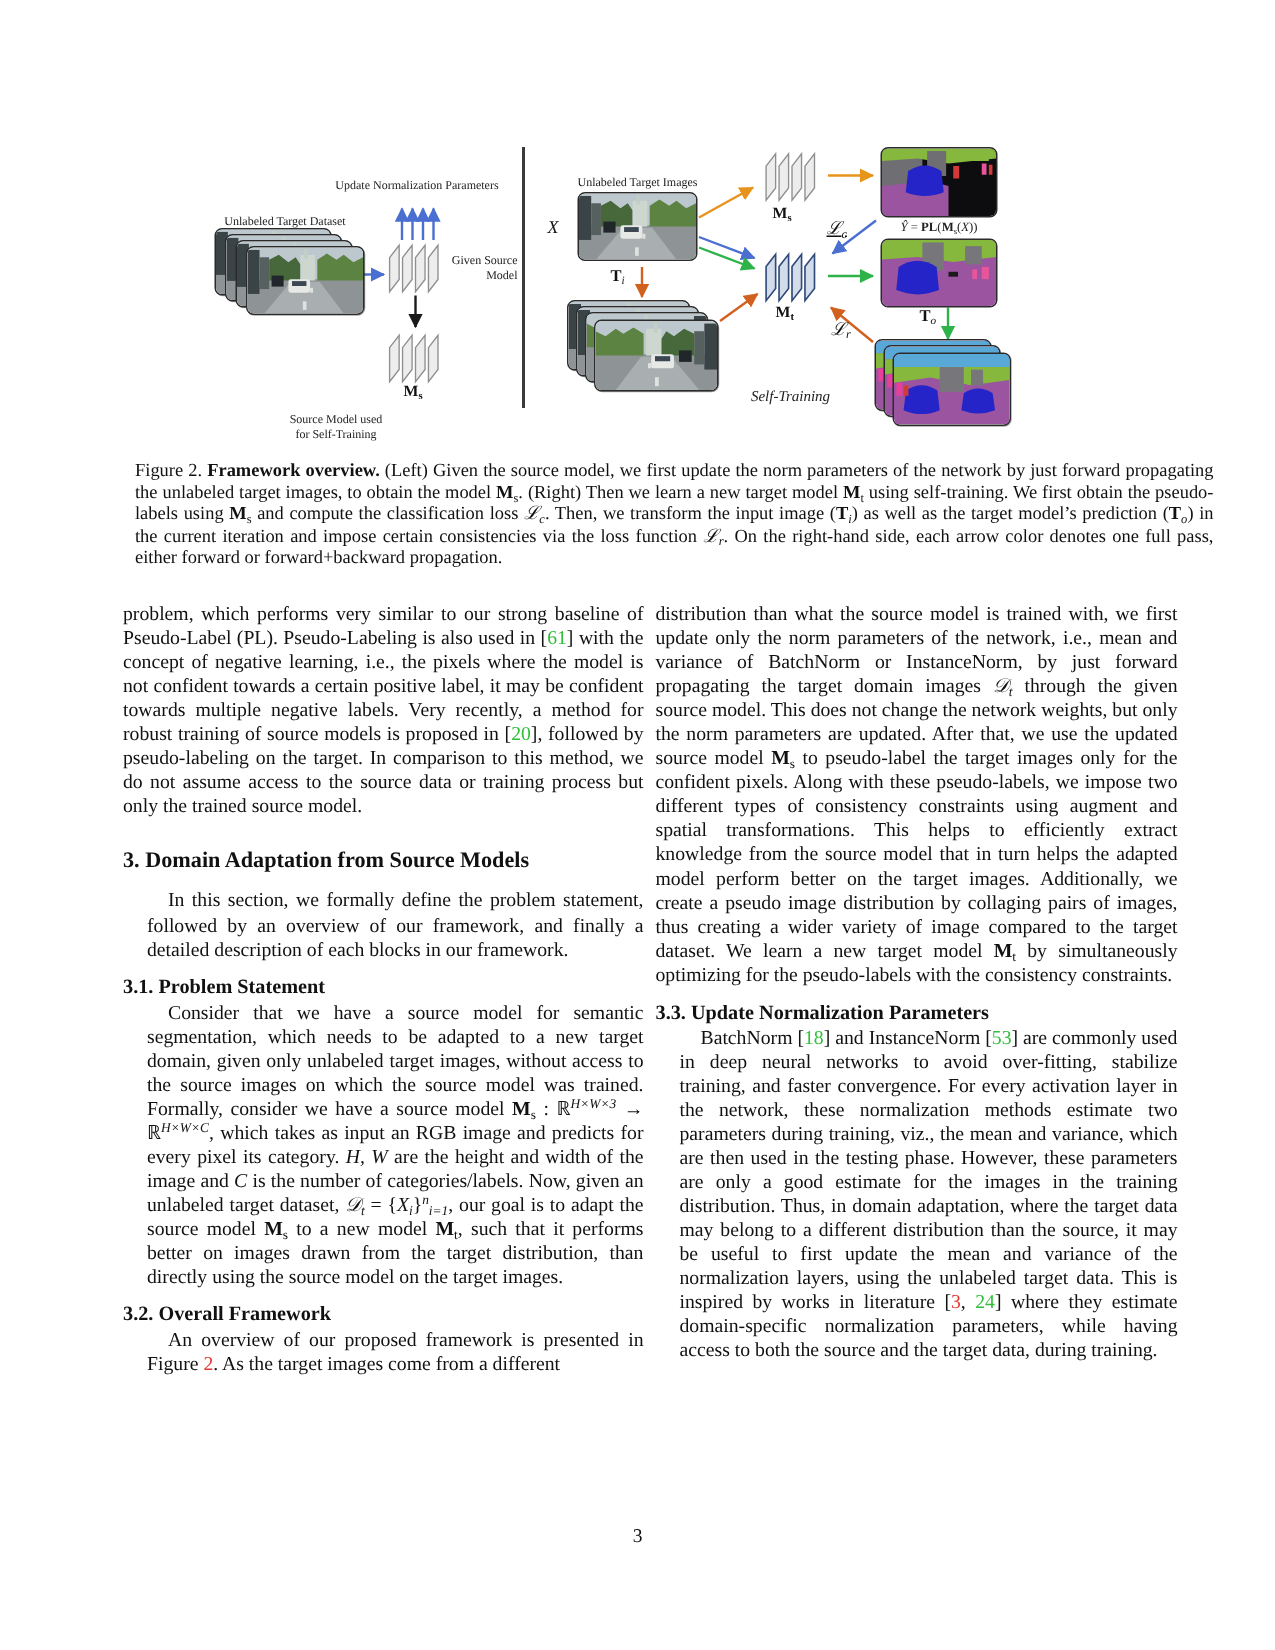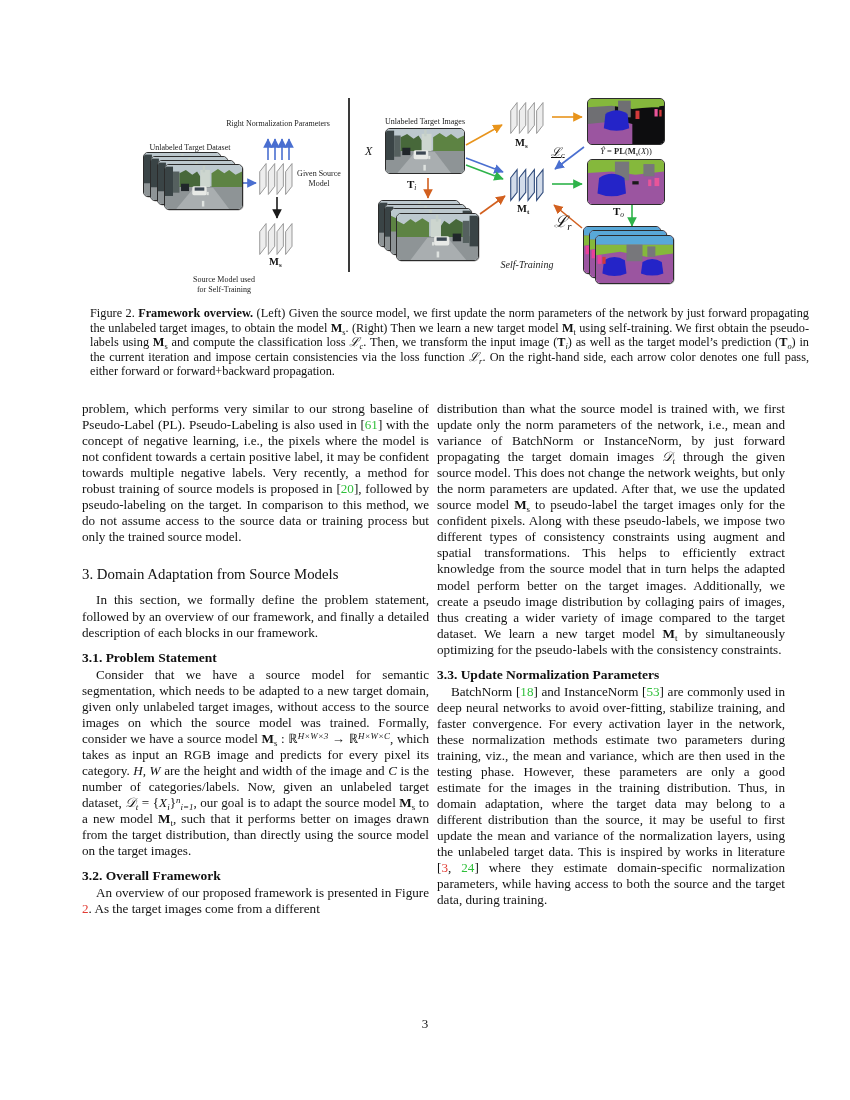--- a/index.html
+++ b/index.html
@@ -20,22 +20,22 @@
   .seg{position:absolute;border:1px solid #2b2b2b;border-radius:5px;overflow:hidden;}
   .seg svg{display:block;width:100%;height:100%;}
 
   
   .caption{position:absolute;left:78px;top:294px;width:719px;font-size:12.3px;line-height:14.6px;
            text-align:justify;margin:12px;}
   .col{position:absolute;top:401px;font-size:13.15px;line-height:16.05px;text-align:justify;}
   .col.left{left:82px;width:347px;}
   .col.right{left:437px;width:348px;}
   .col p{margin:0;}
-  .col p.indent{text-indent:14px;}
-  h2.sec{font-size:14.8px;margin:21px 0 10px 0;font-weight:400;text-align:left;}
+  .col p.indent{text-indent:14px;margin-left:16px;}
+  h2.sec{font-size:14.8px;margin:21px 0 10px 0;font-weight:700;text-align:left;}
   h3.sub{font-size:13.5px;margin:17px 0 9px 0;font-weight:700;text-align:left;}
   .pageno{position:absolute;left:0;top:1016px;width:850px;text-align:center;font-size:13px;}
 
   
   .b{font-weight:700;}
   .i{font-style:italic;}
   .mb{font-weight:700;font-style:normal;}
   .sub{font-size:68%;vertical-align:-0.3em;line-height:0;}
   .sup{font-size:68%;vertical-align:0.5em;line-height:0;}
   .cg{color:#2fbf3a;}
@@ -148,21 +148,21 @@
       <line x1="415" y1="126" x2="440" y2="108" stroke="#d2601f" stroke-width="1.6" marker-end="url(#mRust)"></line>
       <line x1="487" y1="29" x2="517" y2="29" stroke="#e8941c" stroke-width="1.6" marker-end="url(#mOrange)"></line>
       <line x1="519" y1="59" x2="490" y2="81" stroke="#4a6fd0" stroke-width="1.6" marker-end="url(#mBlue)"></line>
       <line x1="487" y1="96" x2="517" y2="96" stroke="#2eb34a" stroke-width="1.6" marker-end="url(#mGreen)"></line>
       <line x1="567" y1="117" x2="567" y2="138" stroke="#2eb34a" stroke-width="1.6" marker-end="url(#mGreen)"></line>
       <line x1="517" y1="140" x2="489" y2="117" stroke="#d2601f" stroke-width="1.6" marker-end="url(#mRust)"></line>
     </svg>
 
     <div class="divider"></div>
 
-    <div class="figlabel" style="left:158px;top:31px;width:110px;">Right Normalization Parameters</div>
+    <div class="figlabel" style="left:158px;top:31px;width:110px;">Update Normalization Parameters</div>
     <div class="figlabel" style="left:70px;top:55px;width:110px;">Unlabeled Target Dataset</div>
 
     <div class="stack" style="left:78px;top:64px;width:100px;height:58px;">
       <div class="layer" style="left:0;top:0;width:76px;height:43px;">
           <svg viewBox="0 0 96 54" preserveAspectRatio="none">
             <use href="#photo-street"></use>
           </svg>
         </div>
       <div class="layer" style="left:7px;top:4px;width:76px;height:43px;">
           <svg viewBox="0 0 96 54" preserveAspectRatio="none">
@@ -177,21 +177,21 @@
       <div class="layer" style="left:21px;top:12px;width:77px;height:44px;">
           <svg viewBox="0 0 96 54" preserveAspectRatio="none">
             <use href="#photo-street"></use>
           </svg>
         </div>
     </div>
 
     <svg class="net" style="left:192px;top:72px;" width="40" height="38" viewBox="0 0 44 40">
         <use href="#net-gray"></use>
       </svg>
-    <div class="figlabel" style="left:228px;top:81px;width:52px;">Given Source Model</div>
+    <div class="figlabel" style="left:228px;top:81px;width:52px;text-align:right;">Given Source Model</div>
 
     <svg class="net" style="left:192px;top:132px;" width="40" height="38" viewBox="0 0 44 40">
         <use href="#net-gray"></use>
       </svg>
     <div class="mathlabel" style="left:204px;top:168px;font-size:10.5px;"><span class="mb">M</span><span class="mb sub">s</span></div>
     <div class="figlabel" style="left:128px;top:139px;width:62px;margin-top:48px;">Source Model used for Self-Training</div>
 
     <div class="figlabel" style="left:308px;top:29px;width:104px;">Unlabeled Target Images</div>
     <div class="seg" style="left:320px;top:40px;width:78px;height:44px;">
         <svg viewBox="0 0 96 54" preserveAspectRatio="none">
@@ -241,21 +241,21 @@
         <use href="#net-blue"></use>
       </svg>
     <div class="mathlabel" style="left:452px;top:115px;font-size:10.5px;"><span class="mb">M</span><span class="mb sub">t</span></div>
 
     <div class="seg" style="left:522px;top:71px;width:76px;height:44px;">
         <svg viewBox="0 0 96 54" preserveAspectRatio="none">
           <use href="#seg-mid"></use>
         </svg>
       </div>
     <div class="mathlabel" style="left:548px;top:117px;font-size:11px;"><span class="mb">T</span><span class="i sub">o</span></div>
-    <div class="mathlabel" style="left:489px;top:122px;font-size:16px;"><span class="scr">ℒ</span><span class="i sub">r</span></div>
+    <div class="mathlabel" style="left:489px;top:122px;font-size:12px;"><span class="scr">ℒ</span><span class="i sub">r</span></div>
 
     <div class="stack" style="left:518px;top:138px;width:94px;height:58px;">
       <div class="layer" style="left:0;top:0;width:76px;height:46px;">
           <svg viewBox="0 0 96 54" preserveAspectRatio="none">
             <use href="#seg-collage"></use>
           </svg>
         </div>
       <div class="layer" style="left:6px;top:4px;width:76px;height:46px;">
           <svg viewBox="0 0 96 54" preserveAspectRatio="none">
             <use href="#seg-collage"></use>

